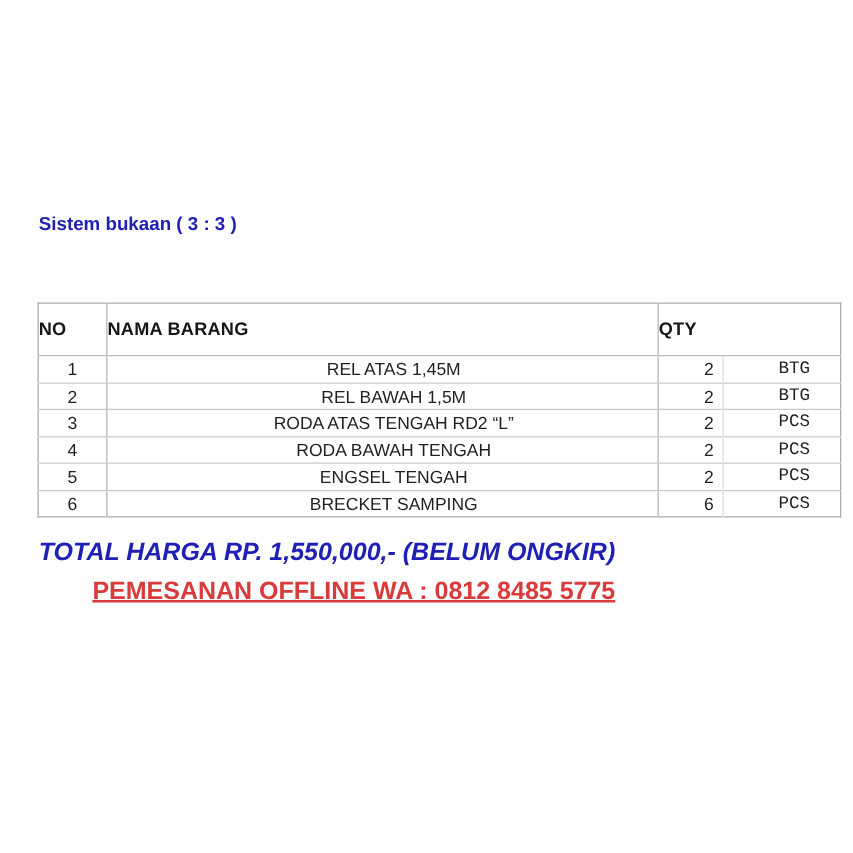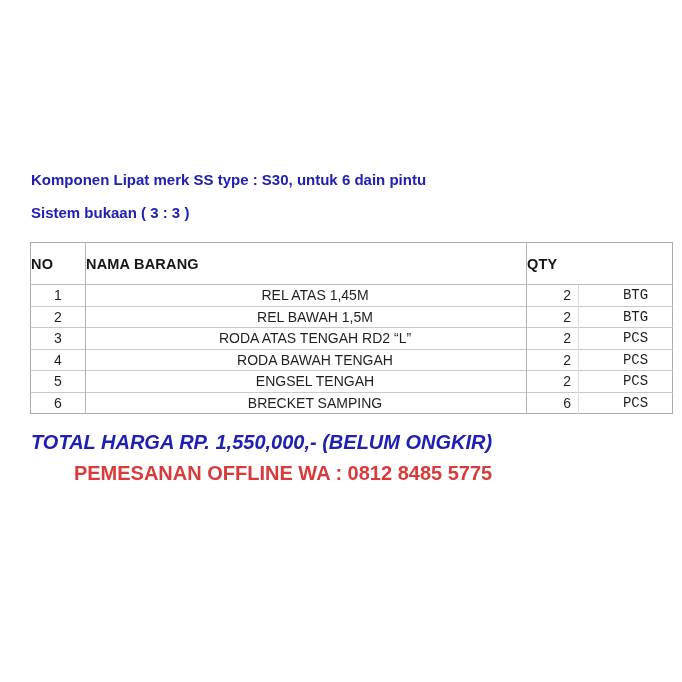--- a/index.html
+++ b/index.html
@@ -74,29 +74,28 @@
     font-size: 20px;
     font-weight: bold;
     line-height: 19px;
     white-space: nowrap;
     text-align: right;
   }
   .footer p.total {
     color: var(--blue, #2020b4);
     font-style: italic;
   }
-  .footer p.red { color: var(--red, #d93a3a); }
+  .footer p.red { color: var(--red, #d93a3a); text-decoration: underline; }
 </style>
 </head>
 <body style="--blue: #2020b4; --red: #d93a3a;">
 
 <div class="page">
 
   <div class="intro">
-    <p>Komponen Lipat merk SS type : S30, untuk 6 dain pintu</p>
     <p>Sistem bukaan ( 3 : 3 )</p>
   </div>
 
   <table class="components">
     <colgroup>
       <col class="c-no">
         <col class="c-nama">
         <col class="c-qty">
         <col class="c-unit">
     </colgroup>

